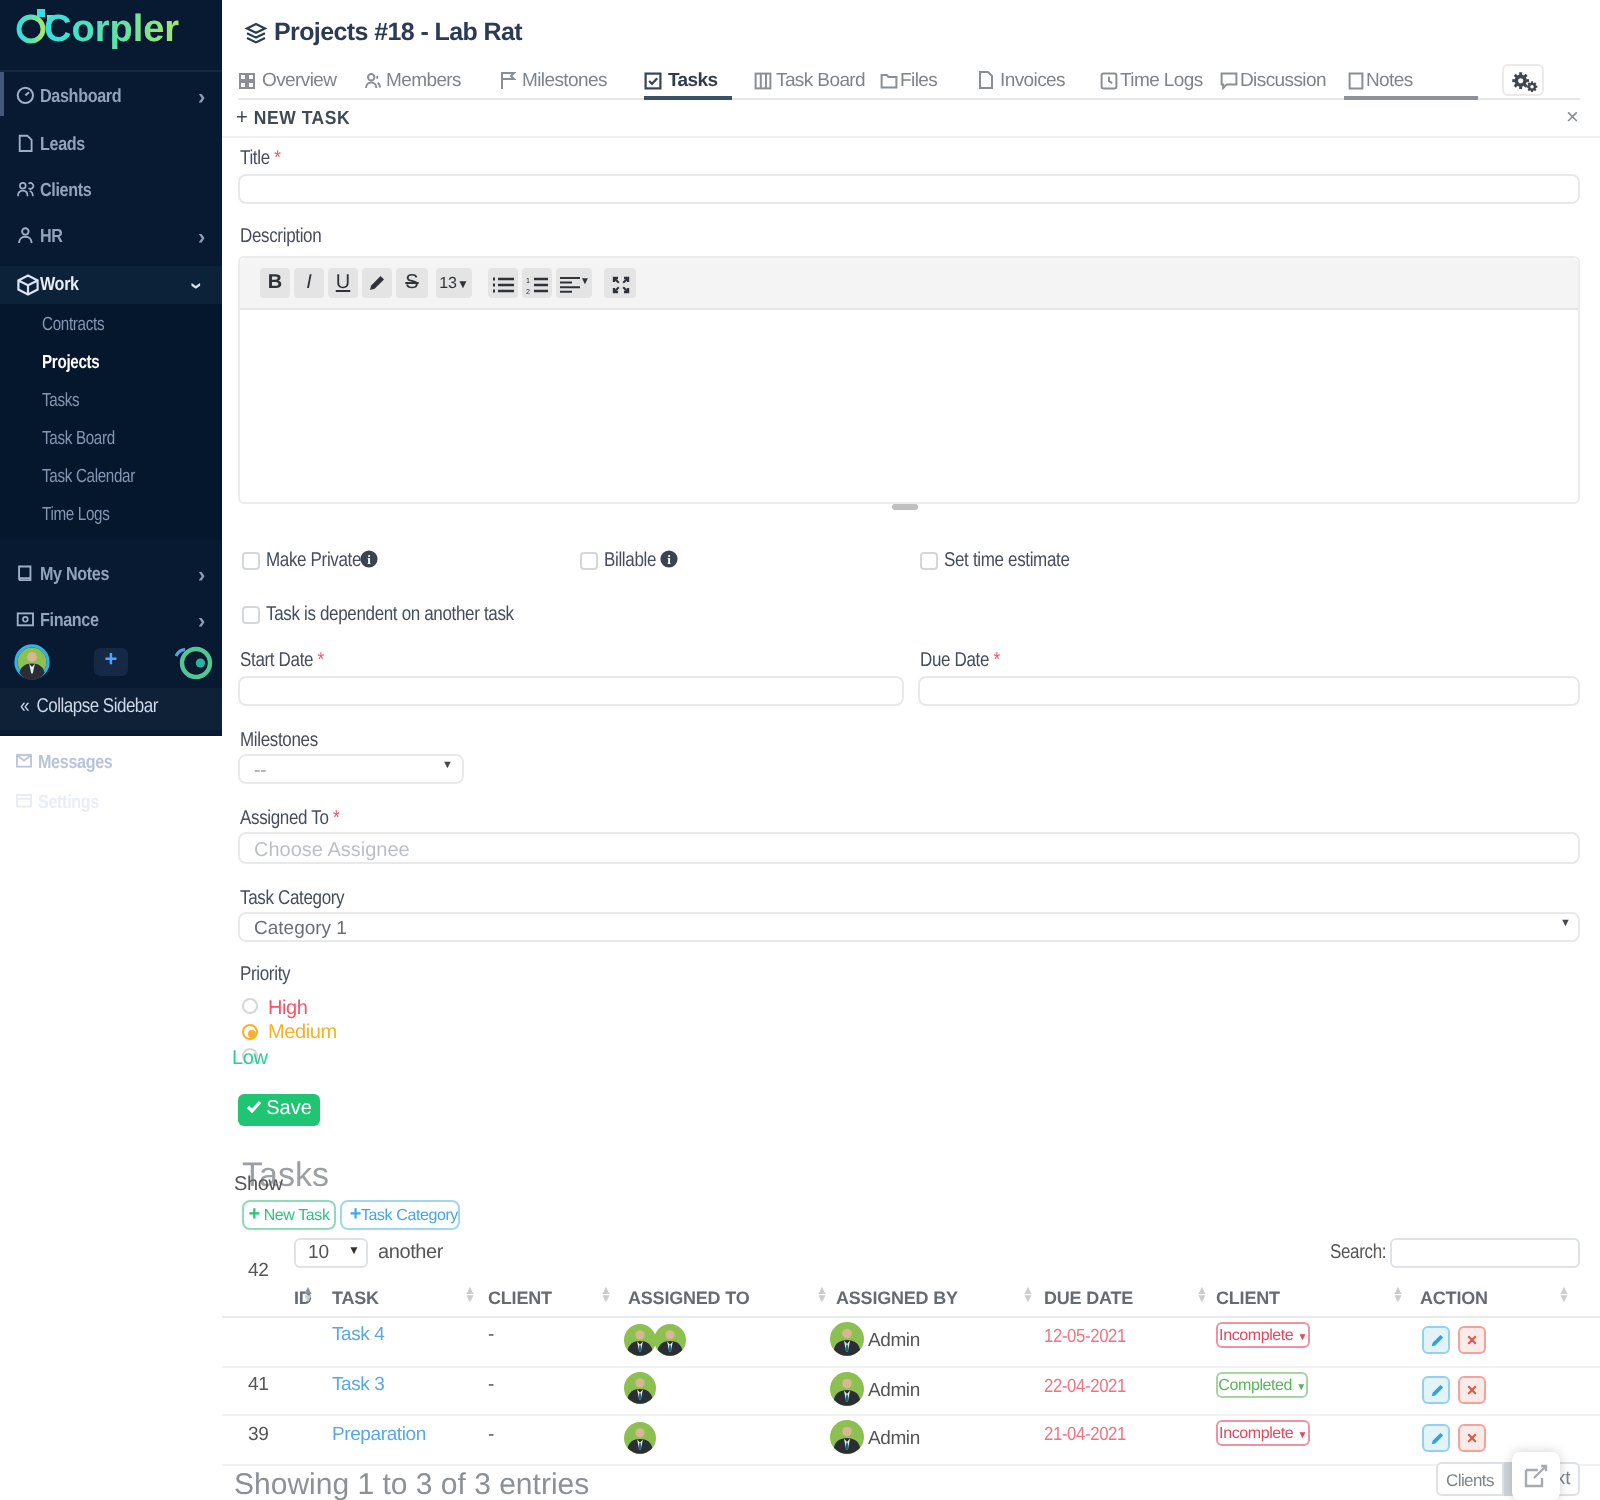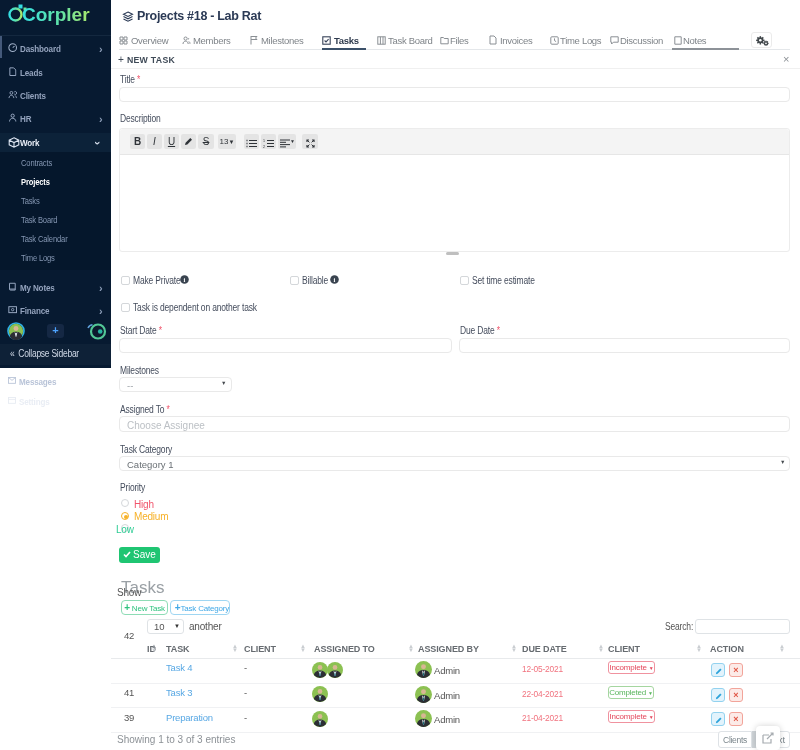--- a/index.html
+++ b/index.html
@@ -386,21 +386,21 @@
       <path d="M9.6 13.2h.8l.5 3.4-.9 1.2-.9-1.2z" fill="#1d6a74"></path>
     </svg>
 <div class="td" style="left:434px;top:714px;">Admin</div>
 <div class="datecell" style="left:522px;top:712px;">21-04-2021</div>
 <div class="badge" style="left:608px;top:710px;width:47px;border:1px solid #f0929f;color:#e4485c;">Incomplete <span style="font-size:5px;">▼</span></div>
 <div class="abtn" style="left:711px;top:712px;background:#e2f3fc;border:1px solid #93d2ef;"><svg width="7" height="7" style="margin:3px" viewBox="0 0 8 8">
         <path d="M1 7l.5-2L6 .5 7.5 2 3 6.5z" fill="#2da3da"></path>
       </svg></div>
 <div class="abtn" style="left:729px;top:712px;background:#fcebe8;border:1px solid #f2a49a;color:#e05443;font-size:9px;font-weight:700;text-align:center;line-height:12px;">×</div>
 
-<div class="abs" style="left:117px;top:734px;font-size:10px;color:#8c9196;">Showing 1 to 3 of 3 entries</div>
+<div class="abs" style="left:117px;top:734px;font-size:15px;color:#8c9196;">Showing 1 to 3 of 3 entries</div>
 <div class="abs" style="left:718px;top:731px;width:34px;height:17px;border:1px solid #dee2e6;border-radius:3px 0 0 3px;background:#fff;color:#7b868c;font-size:8.5px;text-align:center;line-height:16px;letter-spacing:-.3px;">Clients</div>
 <div class="abs" style="left:752px;top:731px;width:9px;height:17px;background:#cfd4d8;"></div>
 <div class="abs" style="left:761px;top:731px;width:29px;height:17px;border:1px solid #dee2e6;border-radius:0 3px 3px 0;background:#fff;color:#7b868c;font-size:9.5px;text-align:center;line-height:16px;">Next</div>
 <div class="abs" style="left:756px;top:726px;width:24px;height:24px;background:#fff;border-radius:4px;box-shadow:0 0 6px rgba(0,0,0,.18);"><svg width="12" height="12" style="margin:6px" viewBox="0 0 12 12">
         <path d="M1 3h6M1 3v8h8V7" fill="none" stroke="#a6abb0" stroke-width="1.2"></path>
         <path d="M5 7L11 1M8.5 1H11v2.5" fill="none" stroke="#a6abb0" stroke-width="1.2"></path>
       </svg></div>
 
 </div>
 

